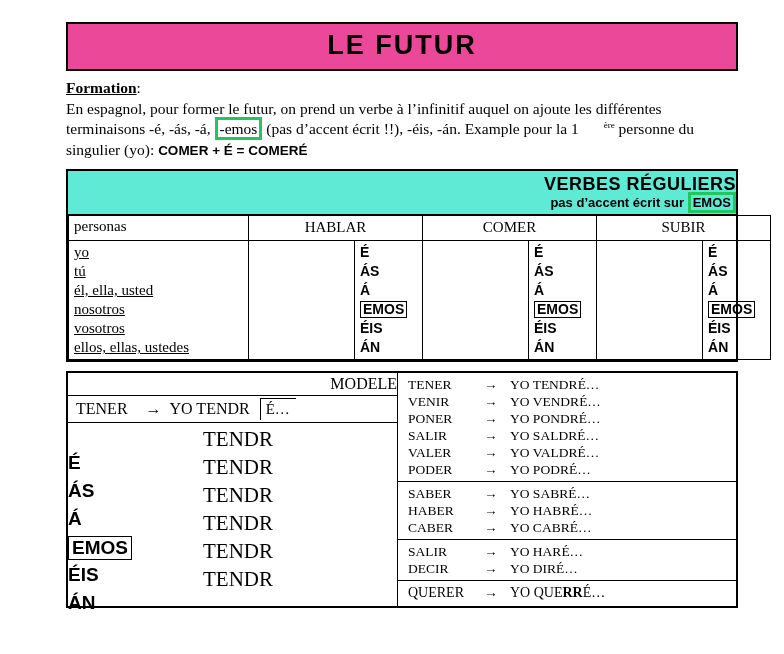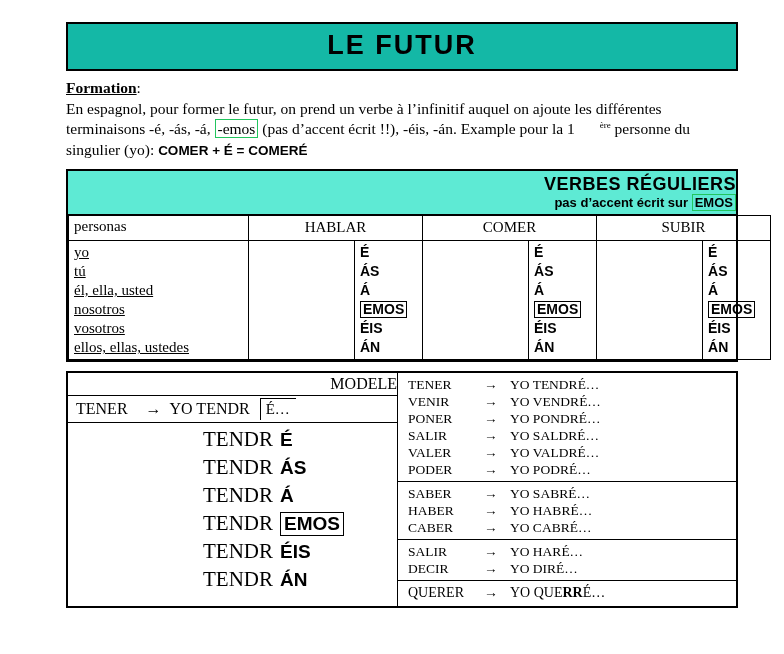--- a/index.html
+++ b/index.html
@@ -17,21 +17,21 @@
   .page {
     position: relative;
     width: 784px;
     height: 654px;
     box-sizing: border-box;
     padding: 22px 46px 0 66px;
   }
   
   .title-banner {
     border: 2px solid #000;
-    background: #14b8a6;
+    background: #ec4899;
     text-align: center;
     padding: 6px 0 8px 0;
     margin: 0 0 0 0;
   }
   .title-banner .title-text {
     font-family: "Liberation Sans", sans-serif;
     font-weight: bold;
     font-size: 27px;
     letter-spacing: 2px;
   }
@@ -39,21 +39,21 @@
   .formation {
     margin-top: 7px;
     font-size: 15.5px;
     line-height: 1.33;
   }
   .formation .head {
     font-weight: bold;
     text-decoration: underline;
   }
   .boxed {
-    border: 1px solid #22c55e;
+    border: 3px solid #22c55e;
     padding: 0 2px;
   }
   .scaps {
     font-family: "Liberation Sans", sans-serif;
     font-weight: bold;
     font-size: 13.5px;
   }
   sup.ere { font-size: 9px; vertical-align: super; margin-left: 25px; }
 
   
@@ -153,20 +153,21 @@
     align-self: stretch;
     display: flex;
     align-items: center;
     font-size: 15px;
   }
   .conj-list { padding: 4px 0 6px 0; }
   .conj-row {
     display: flex;
     align-items: baseline;
     height: 28px;
+    flex-direction: column;
   }
   .conj-row .stem {
     width: 212px;
     text-align: right;
     font-size: 21px;
     padding-right: 7px;
     box-sizing: border-box;
   }
   .conj-row .end {
     font-family: "Liberation Sans", sans-serif;

